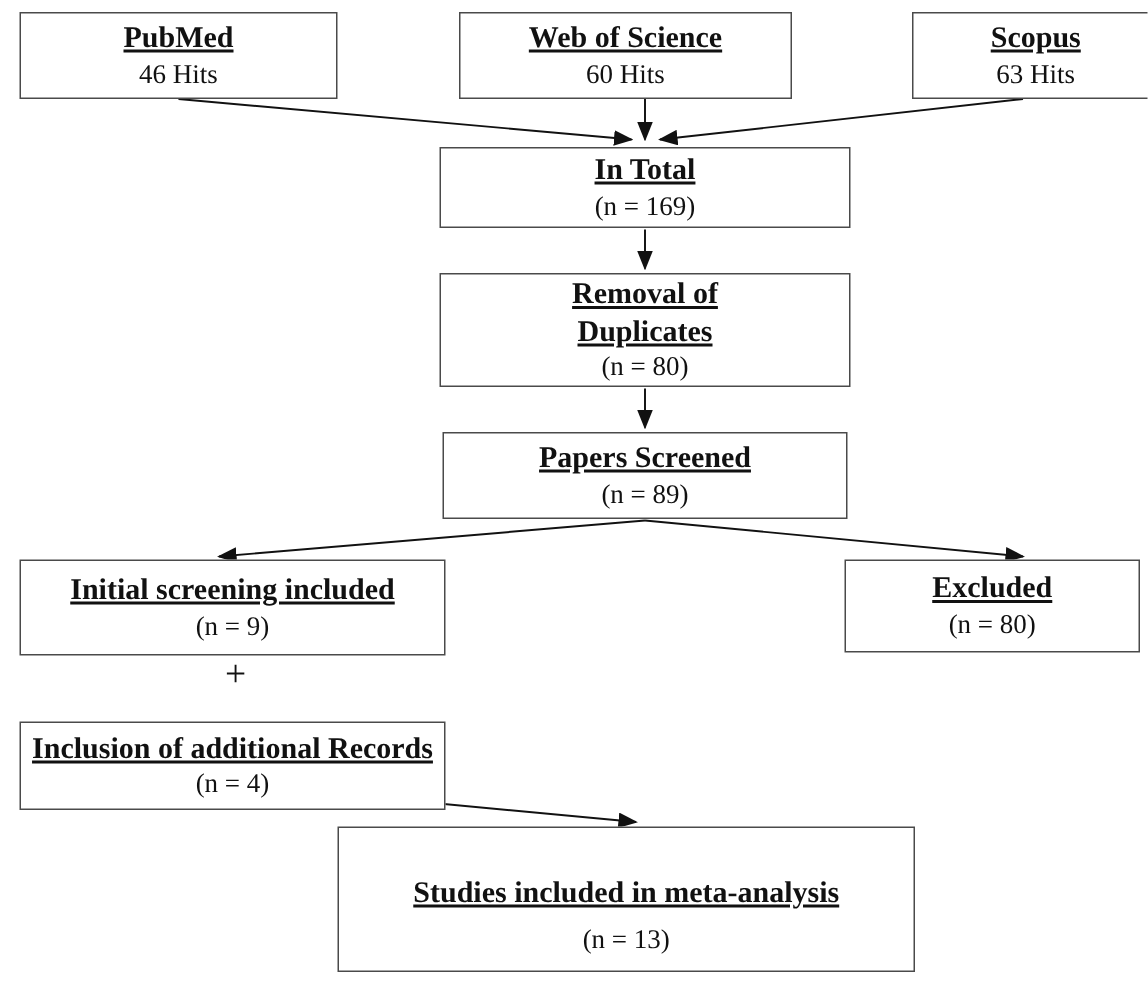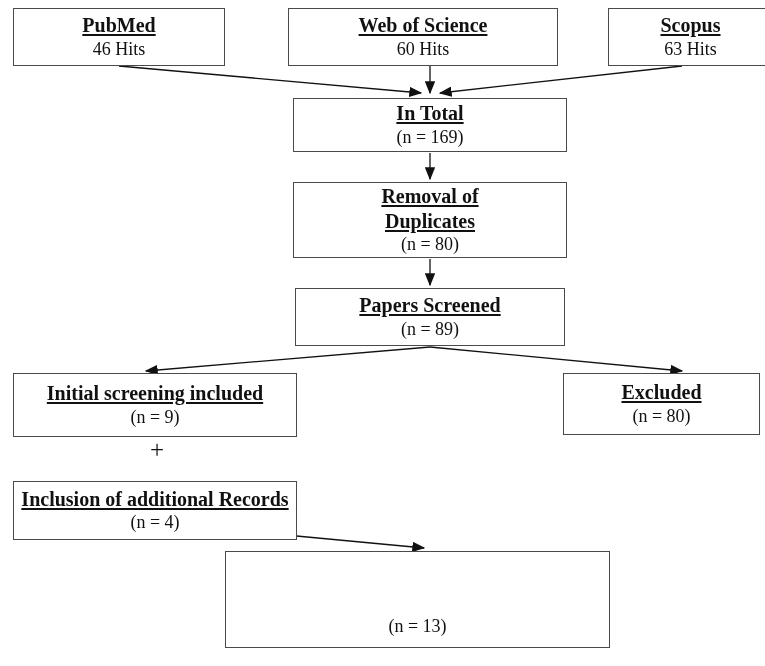--- a/index.html
+++ b/index.html
@@ -42,21 +42,21 @@
     text-decoration-thickness: 1.8px;
     text-underline-offset: 2px;
     white-space: nowrap;
   }
   .node .sub {
     font-size: 18px;
     white-space: nowrap;
   }
   
   #n-pubmed     { left: 13px;  top: 8px;   width: 212px; height: 58px; }
-  #n-wos        { left: 288px; top: 8px;   width: 270px; height: 58px; }
+  #n-wos        { left: 306px; top: 8px;   width: 222px; height: 58px; }
   #n-scopus     { left: 608px; top: 8px;   width: 165px; height: 58px; }
   #n-total      { left: 293px; top: 98px;  width: 274px; height: 54px; }
   #n-dupes      { left: 293px; top: 182px; width: 274px; height: 76px; }
   #n-screened   { left: 295px; top: 288px; width: 270px; height: 58px; }
   #n-included   { left: 13px;  top: 373px; width: 284px; height: 64px; }
   #n-excluded   { left: 563px; top: 373px; width: 197px; height: 62px; }
   #n-additional { left: 13px;  top: 481px; width: 284px; height: 59px; }
   #n-final      { left: 225px; top: 551px; width: 385px; height: 97px;
                   justify-content: flex-end; padding-bottom: 9px; row-gap: 9px; }
   .plus {
@@ -133,16 +133,17 @@
   </div>
 
   <div class="plus">+</div>
 
   <div class="node" id="n-additional">
     <span class="title">Inclusion of additional Records</span>
     <span class="sub">(n = 4)</span>
   </div>
 
   <div class="node" id="n-final">
+    <span class="title">Studies included in meta-analysis</span>
     <span class="sub">(n = 13)</span>
   </div>
 
 </div>
 
 </body></html>

